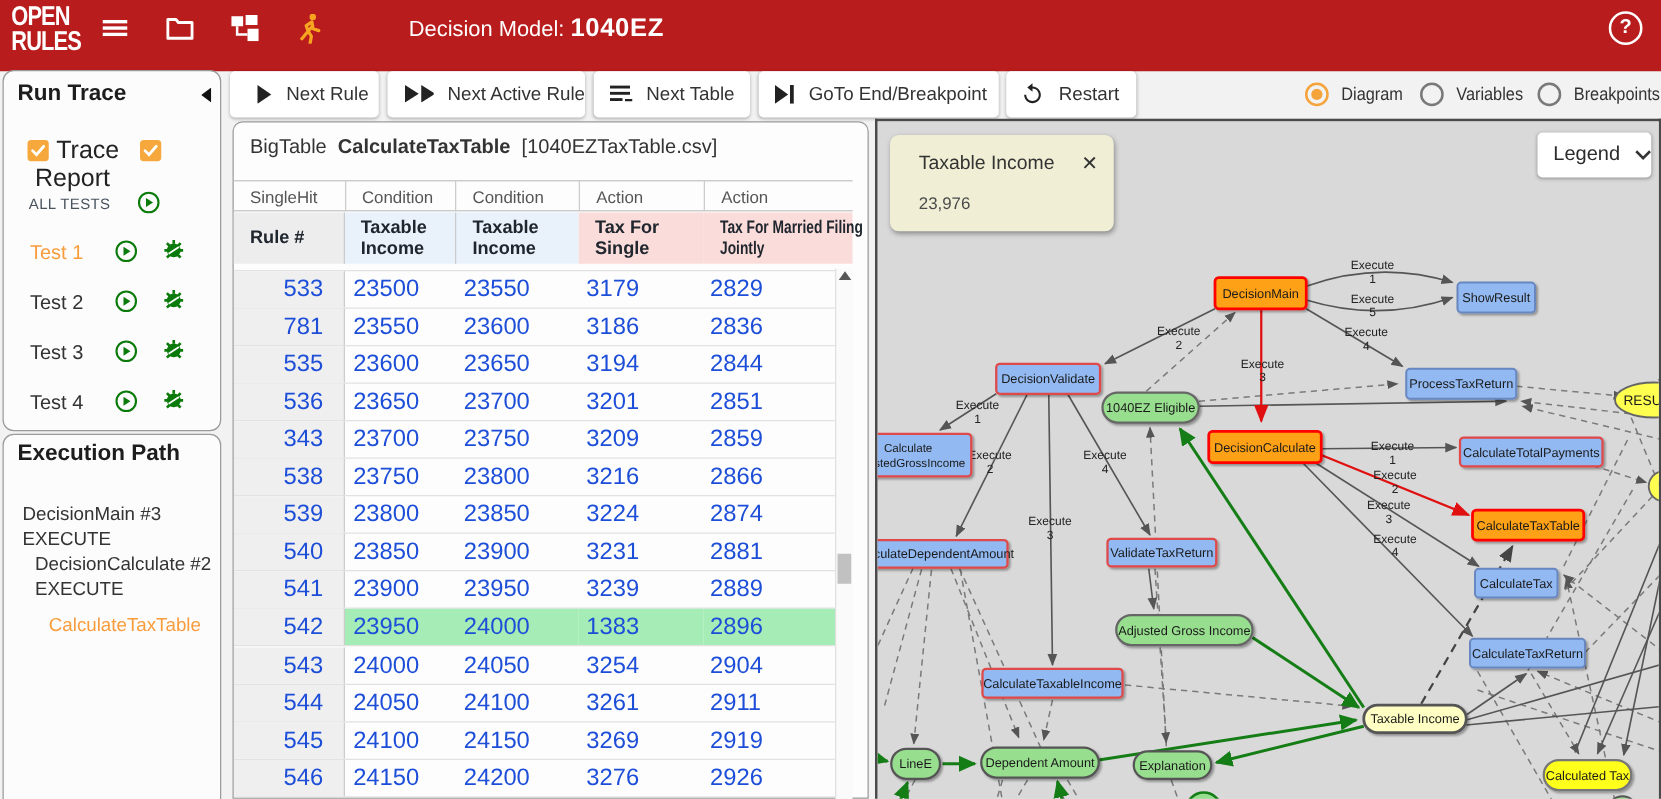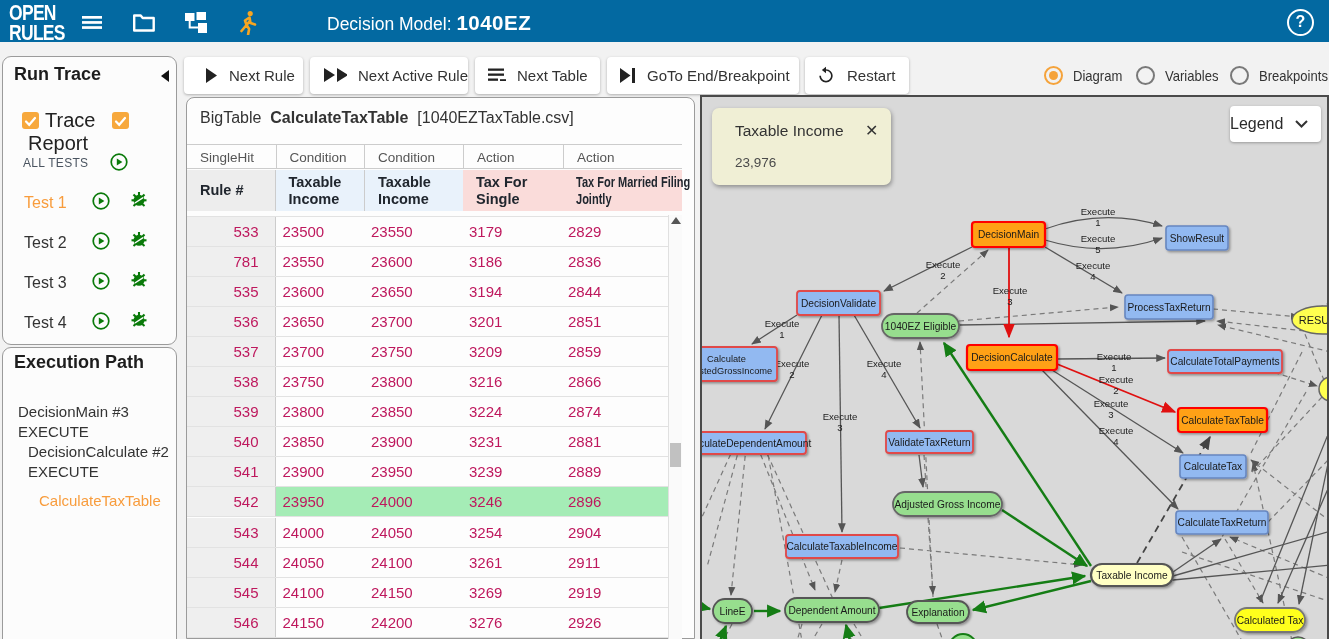--- a/index.html
+++ b/index.html
@@ -1,17 +1,17 @@
 <!DOCTYPE html>
 <html><head><meta charset="utf-8"><title>OpenRules</title>
 <style>
 * {margin:0;padding:0;box-sizing:border-box;}
 html,body {width:1329px;height:639px;overflow:hidden;background:#f2f2f2;font-family:"Liberation Sans",sans-serif;}
 .abs {position:absolute;}
-#hdr {position:absolute;left:0;top:0;width:1329px;height:42px;background:#0369a1;}
+#hdr {position:absolute;left:0;top:0;width:1329px;height:57px;background:#b91c1c;}
 .hico {position:absolute;top:12px;}
 #logo {position:absolute;left:9px;top:4px;color:#fff;font-weight:bold;font-size:17.5px;line-height:15.5px;letter-spacing:-0.7px;transform:scale(1.0,1.24);transform-origin:top left;}
 #title {position:absolute;left:327px;top:0;height:46px;line-height:46px;color:#fff;font-size:17.5px;}
 #title b {font-size:20.5px;letter-spacing:0.5px;}
 #help {position:absolute;left:1287px;top:9px;width:27px;height:27px;border:2.6px solid #fff;border-radius:50%;color:#fff;font-size:16px;font-weight:bold;text-align:center;line-height:22px;}
 
 .tbtn {position:absolute;top:57px;height:36.5px;background:#fff;border-radius:4px;box-shadow:0 1px 3px rgba(0,0,0,0.28);font-size:15px;color:#333;display:flex;align-items:center;white-space:nowrap;}
 .tbtn svg {margin-right:11px;}
 .radios {position:absolute;top:66px;font-size:14.5px;color:#333;display:flex;align-items:center;}
 .rlab {display:inline-block;transform:scaleX(0.9);transform-origin:left;white-space:nowrap;}
@@ -22,27 +22,27 @@
 .card {position:absolute;background:#fcfcfc;border:1px solid #9b9b9b;border-radius:9px;}
 #runtests {left:2px;top:56px;width:175px;height:289px;}
 #execpath {left:2px;top:347px;width:175px;height:300px;border-radius:9px 9px 0 0;}
 .ptitle {font-weight:bold;font-size:18px;color:#1d1d1d;}
 .chk {width:17px;height:17px;background:#f7a83c;border-radius:3px;display:inline-block;vertical-align:-3px;}
 .test {position:absolute;font-size:16px;color:#333;}
 
 #midcard {left:186px;top:97px;width:509px;height:542px;border-radius:8px 8px 0 0;background:#fdfdfd;}
 #tbl {position:absolute;left:0px;top:46px;width:495px;}
 .hr1 {position:absolute;top:0;height:25px;border-top:1px solid #ccc;border-bottom:1px solid #ccc;font-size:13.5px;color:#555;line-height:25px;}
-.trow {position:absolute;left:0;width:495px;height:30.1px;border-bottom:1px solid #e2e2e2;font-size:15px;color:#be185d;}
+.trow {position:absolute;left:0;width:495px;height:30.1px;border-bottom:1px solid #e2e2e2;font-size:19px;color:#1d4ed8;}
 .trow div {position:absolute;top:0;height:100%;line-height:30px;}
 .c1 {left:0;width:88.5px;background:#efefef;border-right:1px solid #ccc;text-align:right;padding-right:16px;}
 
 #diagwrap {position:absolute;left:700px;top:95px;width:629px;height:544px;border:2px solid #4a4a4a;border-bottom:none;background:#d9d9d9;overflow:hidden;}
 #tooltip {position:absolute;left:10px;top:11px;width:179px;height:77px;background:#f0efd5;border-radius:7px;box-shadow:1px 2px 4px rgba(0,0,0,0.35);}
-#legend {position:absolute;left:528px;top:9px;width:91px;height:36px;background:#fff;border-radius:4px;box-shadow:0 1px 3px rgba(0,0,0,0.3);display:flex;align-items:center;justify-content:flex-start;font-size:16px;color:#2b2b2b;}
+#legend {position:absolute;left:528px;top:9px;width:91px;height:36px;background:#fff;border-radius:4px;box-shadow:0 1px 3px rgba(0,0,0,0.3);display:flex;align-items:center;justify-content:flex-end;font-size:16px;color:#2b2b2b;}
 </style></head>
 <body>
 
 <div id="hdr">
  <div id="logo">OPEN<br>RULES</div>
  <svg class="hico" style="left:82px;top:16px" width="20" height="13">
       <rect y="0" width="20" height="2.7" fill="#fff"></rect>
       <rect y="5.1" width="20" height="2.7" fill="#fff"></rect>
       <rect y="10.2" width="20" height="2.7" fill="#fff"></rect>
     </svg>
@@ -240,21 +240,21 @@
 <div class="cd" style="left:376px;width:105px;"><span style="padding-left:5px">2844</span></div>
 </div>
 <div class="trow" style="top:208.8px;">
 <div class="c1">536</div>
 <div class="cd" style="left:88.5px;width:88.5px;"><span style="padding-left:7px">23650</span></div>
 <div class="cd" style="left:177px;width:99px;"><span style="padding-left:7px">23700</span></div>
 <div class="cd" style="left:276px;width:100px;"><span style="padding-left:6px">3201</span></div>
 <div class="cd" style="left:376px;width:105px;"><span style="padding-left:5px">2851</span></div>
 </div>
 <div class="trow" style="top:238.9px;">
-<div class="c1">537</div>
+<div class="c1">343</div>
 <div class="cd" style="left:88.5px;width:88.5px;"><span style="padding-left:7px">23700</span></div>
 <div class="cd" style="left:177px;width:99px;"><span style="padding-left:7px">23750</span></div>
 <div class="cd" style="left:276px;width:100px;"><span style="padding-left:6px">3209</span></div>
 <div class="cd" style="left:376px;width:105px;"><span style="padding-left:5px">2859</span></div>
 </div>
 <div class="trow" style="top:269.0px;">
 <div class="c1">538</div>
 <div class="cd" style="left:88.5px;width:88.5px;"><span style="padding-left:7px">23750</span></div>
 <div class="cd" style="left:177px;width:99px;"><span style="padding-left:7px">23800</span></div>
 <div class="cd" style="left:276px;width:100px;"><span style="padding-left:6px">3216</span></div>
@@ -278,21 +278,21 @@
 <div class="c1">541</div>
 <div class="cd" style="left:88.5px;width:88.5px;"><span style="padding-left:7px">23900</span></div>
 <div class="cd" style="left:177px;width:99px;"><span style="padding-left:7px">23950</span></div>
 <div class="cd" style="left:276px;width:100px;"><span style="padding-left:6px">3239</span></div>
 <div class="cd" style="left:376px;width:105px;"><span style="padding-left:5px">2889</span></div>
 </div>
 <div class="trow" style="top:389.4px;">
 <div class="c1">542</div>
 <div class="cd" style="left:88.5px;width:88.5px;background:#a5ecb6;"><span style="padding-left:7px">23950</span></div>
 <div class="cd" style="left:177px;width:99px;background:#a5ecb6;"><span style="padding-left:7px">24000</span></div>
-<div class="cd" style="left:276px;width:100px;background:#a5ecb6;"><span style="padding-left:6px">3246</span></div>
+<div class="cd" style="left:276px;width:100px;background:#a5ecb6;"><span style="padding-left:6px">1383</span></div>
 <div class="cd" style="left:376px;width:105px;background:#a5ecb6;"><span style="padding-left:5px">2896</span></div>
 </div>
 <div class="trow" style="top:419.5px;">
 <div class="c1">543</div>
 <div class="cd" style="left:88.5px;width:88.5px;"><span style="padding-left:7px">24000</span></div>
 <div class="cd" style="left:177px;width:99px;"><span style="padding-left:7px">24050</span></div>
 <div class="cd" style="left:276px;width:100px;"><span style="padding-left:6px">3254</span></div>
 <div class="cd" style="left:376px;width:105px;"><span style="padding-left:5px">2904</span></div>
 </div>
 <div class="trow" style="top:449.6px;">

